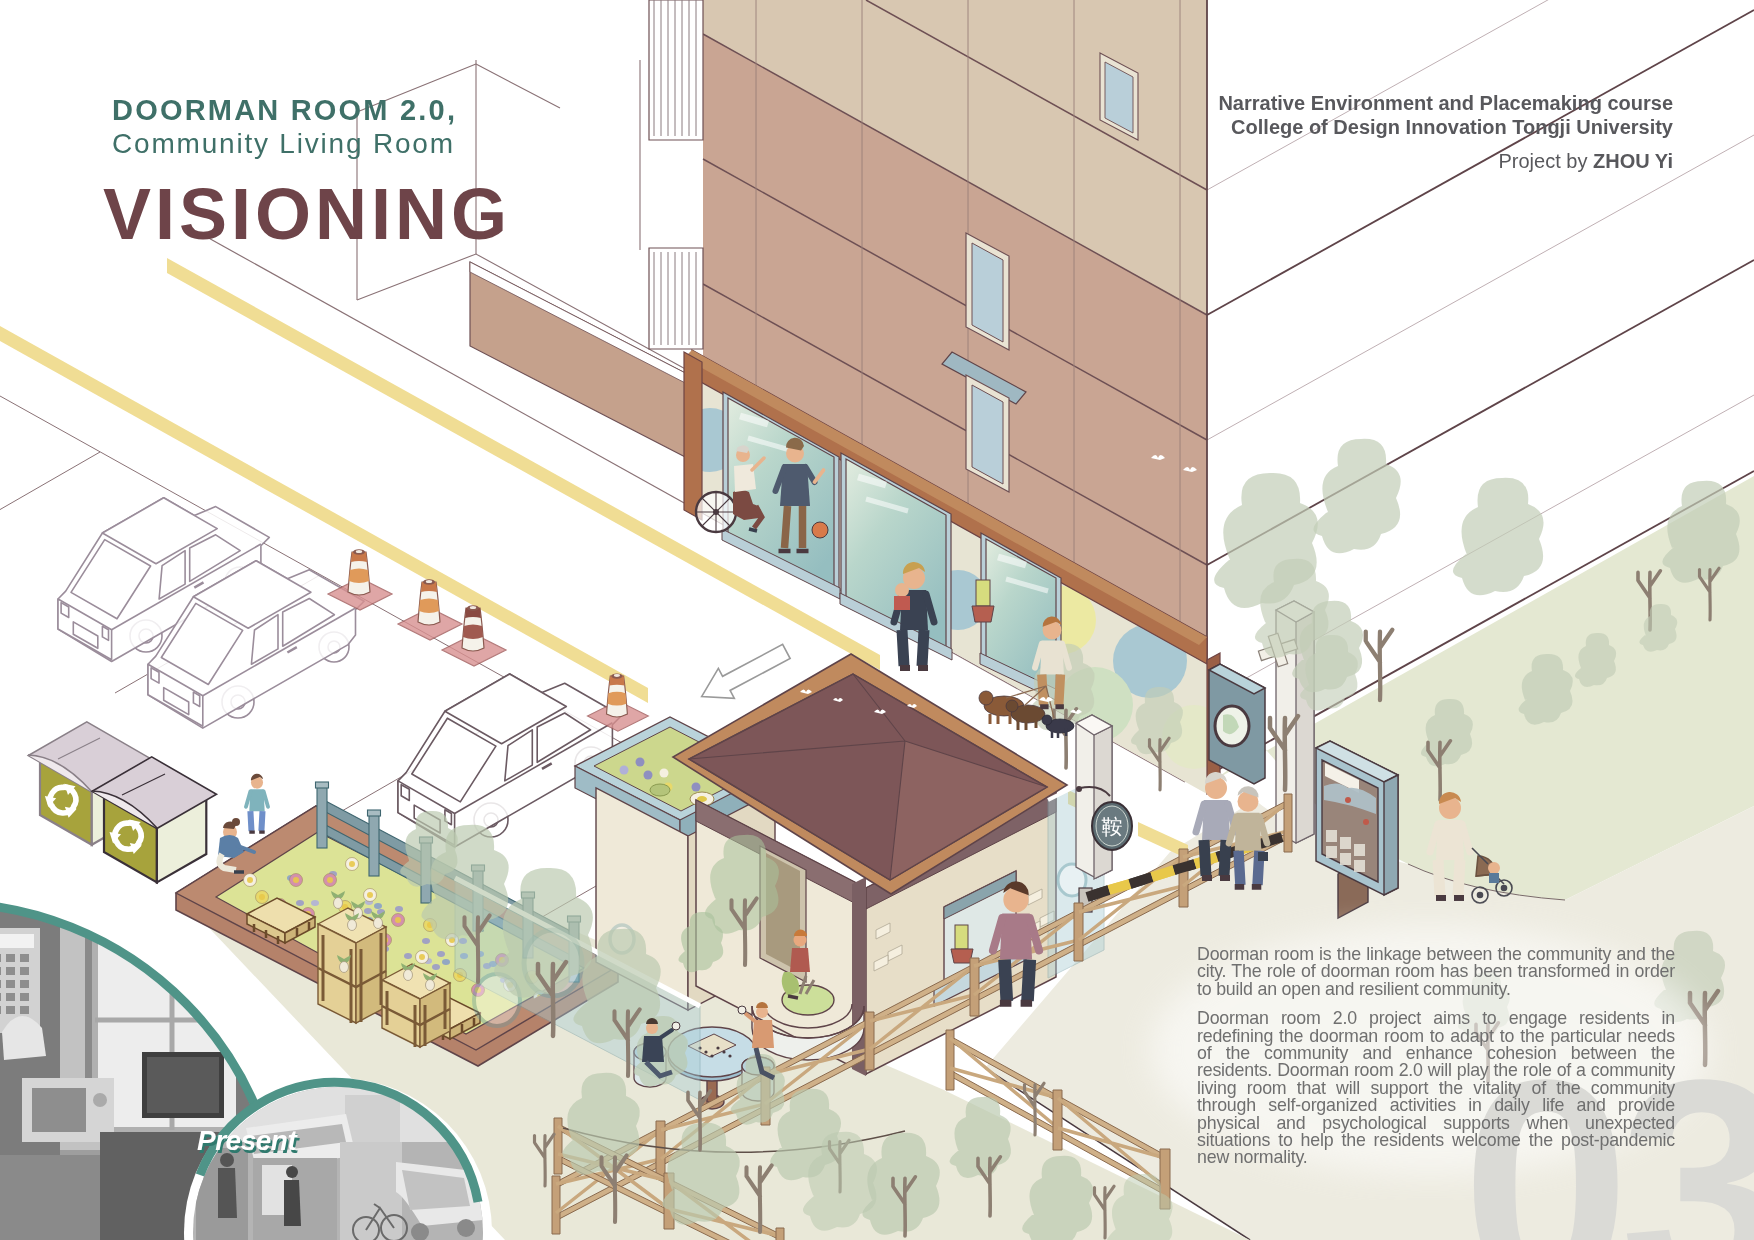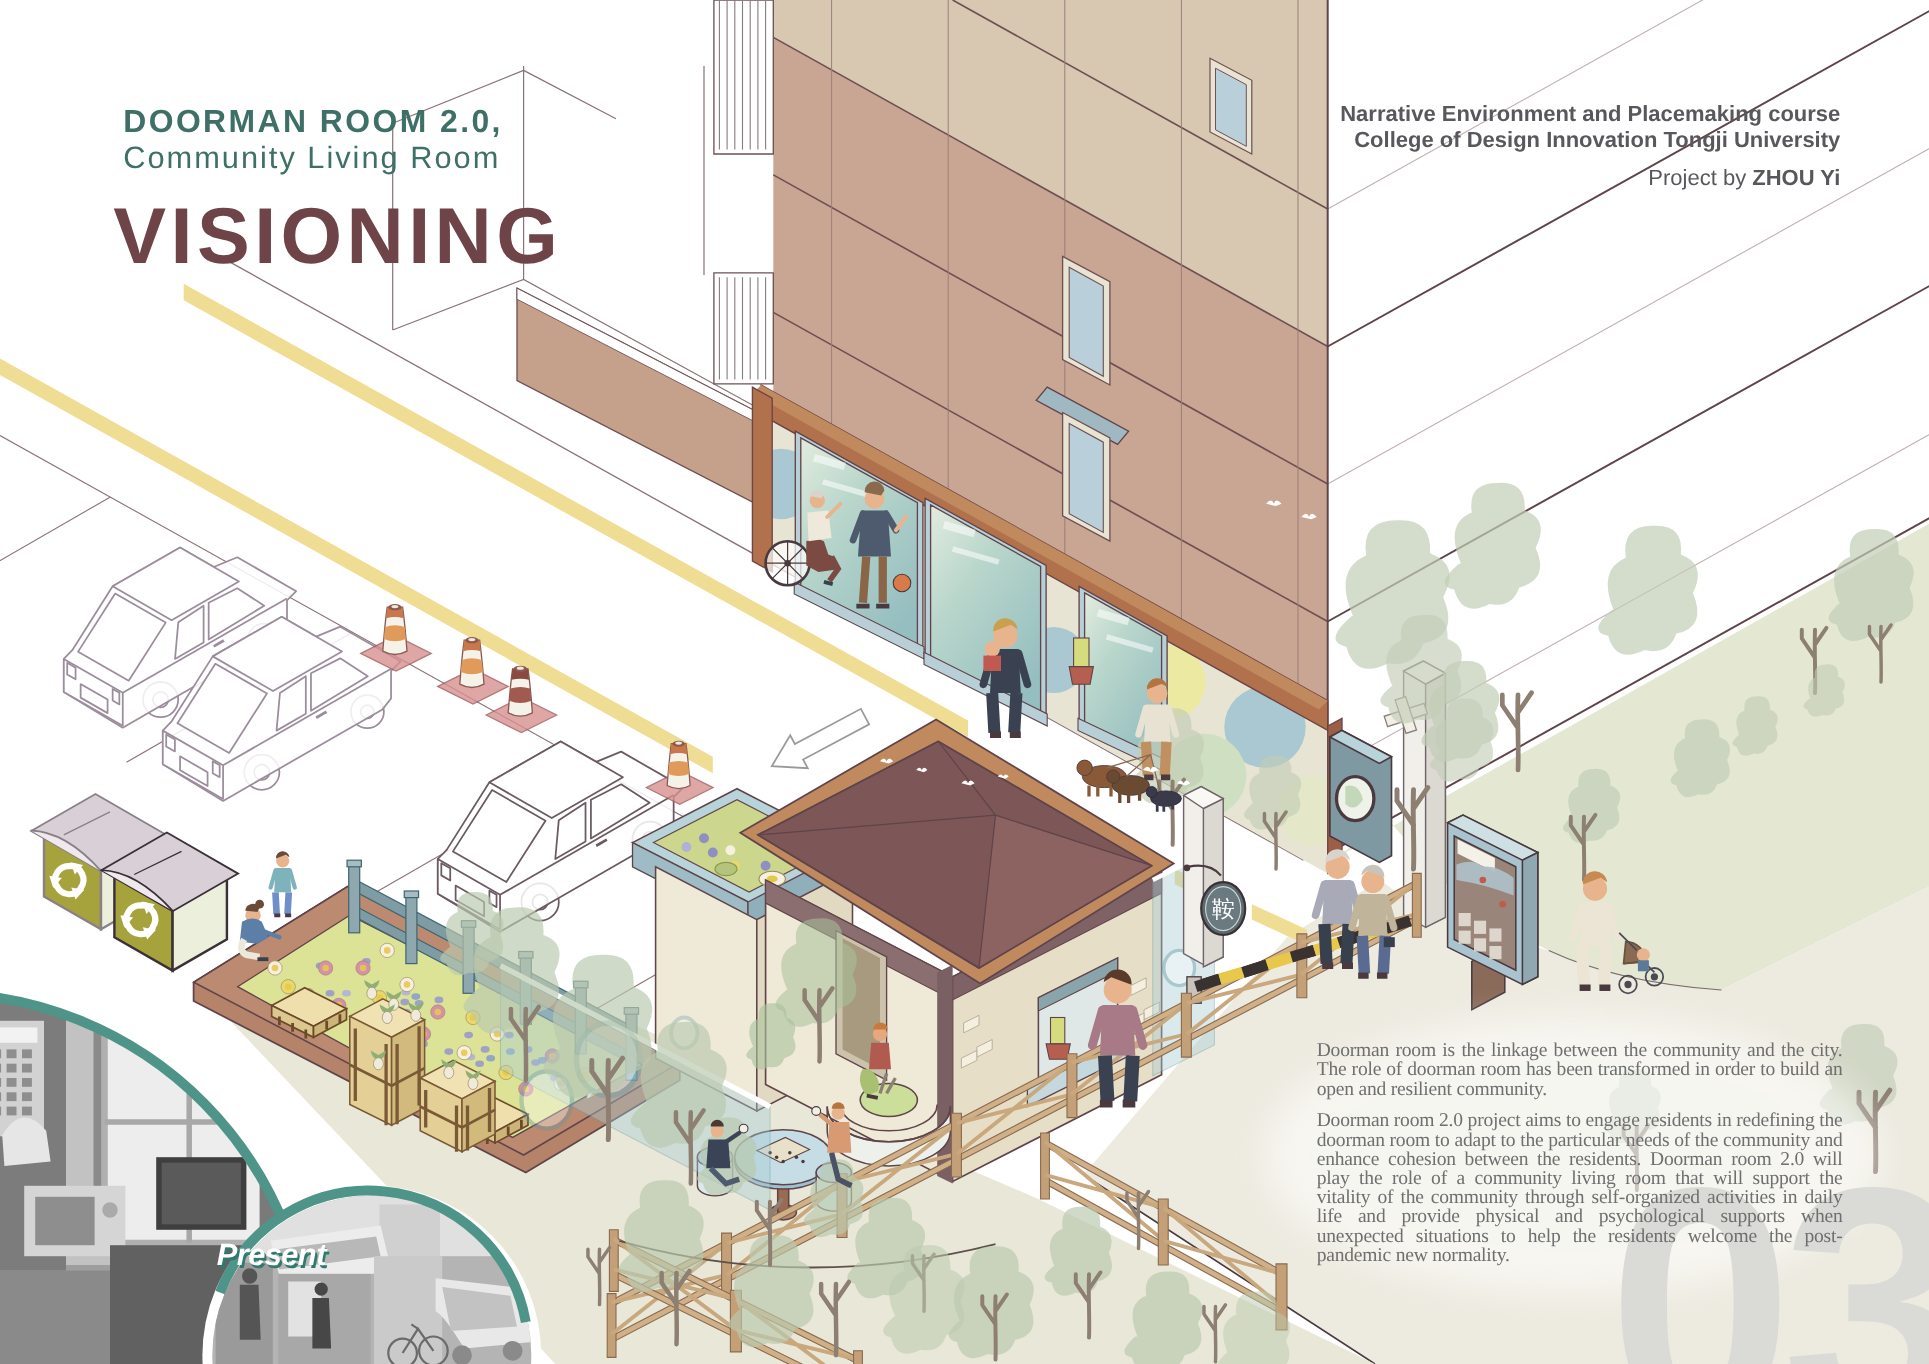--- a/index.html
+++ b/index.html
@@ -1015,18 +1015,18 @@
       <text x="112" y="120" font-size="29" font-weight="bold" fill="#3f7068" letter-spacing="2.2">DOORMAN ROOM 2.0,</text>
       <text x="112" y="153" font-size="28" fill="#3f7068" letter-spacing="1.8">Community Living Room</text>
       <text x="103" y="239" font-size="72" font-weight="bold" fill="#6e4449" letter-spacing="4">VISIONING</text>
       <g font-size="20" fill="#58585c" text-anchor="end" font-weight="bold">
         <text x="1673" y="110">Narrative Environment and Placemaking course</text>
         <text x="1673" y="134">College of Design Innovation Tongji University</text>
         <text x="1673" y="168" font-weight="normal">Project by <tspan font-weight="bold">ZHOU Yi</tspan></text>
       </g>
     </svg>
 
-<div style="position:absolute;left:1197px;top:946px;width:478px;font-size:17.8px;line-height:17.4px;letter-spacing:-0.2px;color:#6f6f6f;text-align:justify;font-family:Liberation Serif, serif;">
+<div style="position:absolute;left:1197px;top:946px;width:478px;font-size:17.8px;line-height:17.4px;letter-spacing:-0.2px;color:#6f6f6f;text-align:justify;">
 
 <p style="margin:0 0 12px 0;">Doorman room is the linkage between the community and the city. The role of doorman room has been transformed in order to build an open and resilient community.</p>
 
 <p style="margin:0;">Doorman room 2.0 project aims to engage residents in redefining the doorman room to adapt to the particular needs of the communi­ty and enhance cohesion between the residents. Doorman room 2.0 will play the role of a community living room that will support the vitality of the community through self-organized activities in daily life and provide physical and psychological supports when unexpected situations to help the residents welcome the post-pandemic new normality.</p>
 </div>
 </div>
 </body></html>

